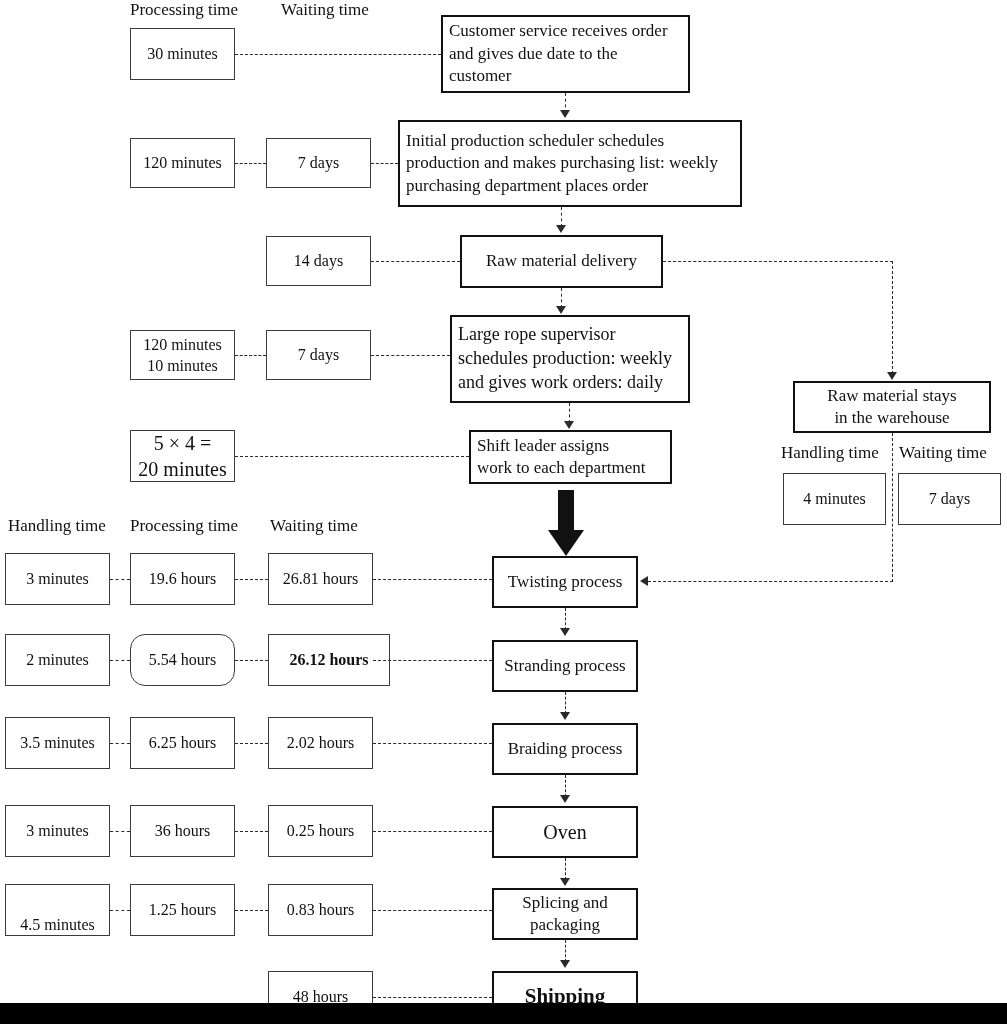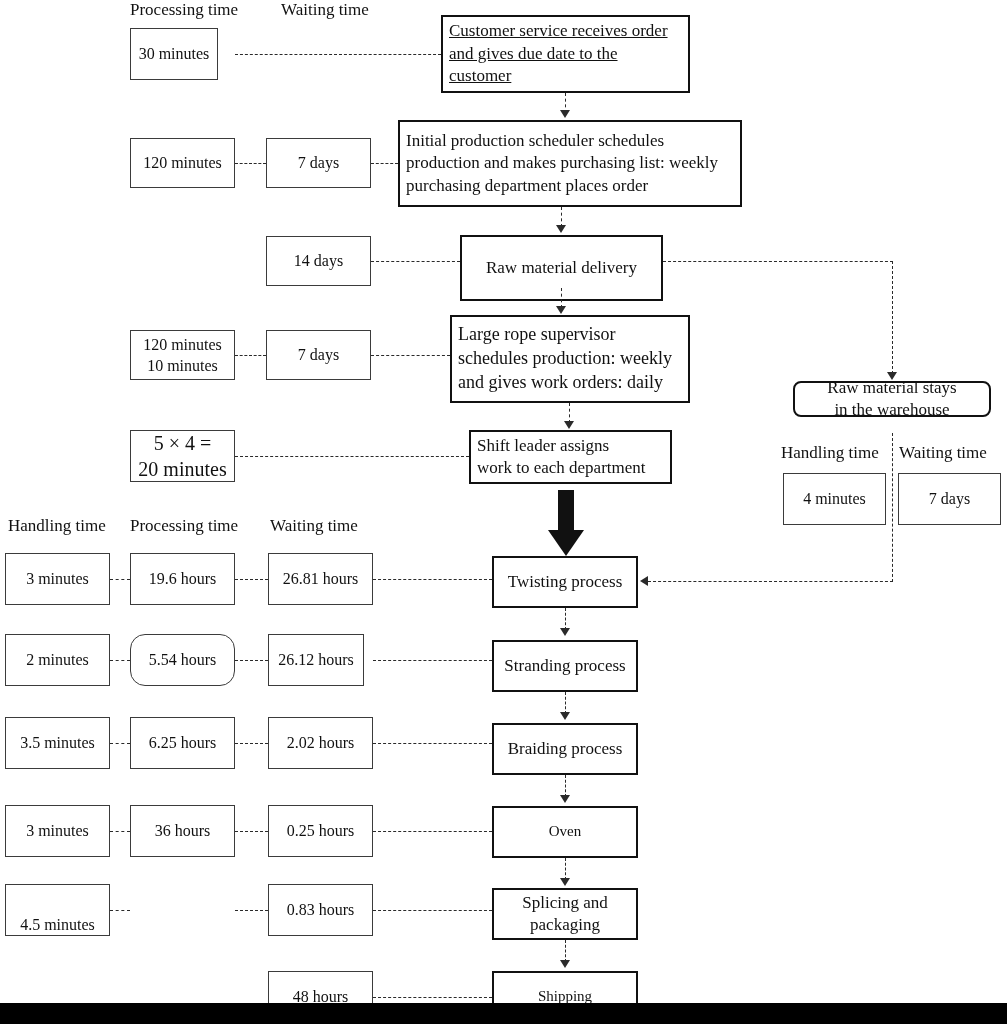--- a/index.html
+++ b/index.html
@@ -37,25 +37,25 @@
   .l2{white-space:pre-line;}
 </style>
 </head>
 <body>
 
 <div id="canvas">
 
   <div class="lbl" style="left:130px;top:0px;">Processing time</div>
   <div class="lbl" style="left:281px;top:0px;">Waiting time</div>
 
-  <div class="box thin" style="left:130px;top:28px;width:88px;height:52px;">
+  <div class="box thin" style="left:130px;top:28px;width:105px;height:52px;">
     <span class="txt l2">30 minutes</span>
   </div>
   <div class="dh" style="left:235px;top:54px;width:206px;"></div>
-  <div class="box thick" style="left:441px;top:15px;width:249px;height:78px;justify-content:flex-start;text-align:left;text-decoration:underline;">
+  <div class="box thick" style="left:441px;top:15px;width:249px;height:78px;justify-content:flex-start;text-align:left;">
     <span class="txt l2" style="font-size:17px;">Customer service receives order
 and gives due date to the
 customer</span>
   </div>
 
   <div class="dv" style="left:565px;top:93px;height:20px;"></div>
   <div class="arrowdown" style="left:560px;top:110px;"></div>
 
   <div class="box thin" style="left:130px;top:138px;width:105px;height:50px;">
     <span class="txt l2">120 minutes</span>
@@ -71,21 +71,21 @@
 purchasing department places order</span>
   </div>
 
   <div class="dv" style="left:561px;top:207px;height:20px;"></div>
   <div class="arrowdown" style="left:556px;top:225px;"></div>
 
   <div class="box thin" style="left:266px;top:236px;width:105px;height:50px;">
     <span class="txt l2">14 days</span>
   </div>
   <div class="dh" style="left:371px;top:261px;width:89px;"></div>
-  <div class="box thick" style="left:460px;top:235px;width:203px;height:66px;">
+  <div class="box thick" style="left:460px;top:235px;width:203px;height:53px;">
     <span class="txt" style="font-size:17px;">Raw material delivery</span>
   </div>
 
   <div class="dh" style="left:663px;top:261px;width:230px;"></div>
   <div class="dv" style="left:892px;top:261px;height:113px;"></div>
   <div class="arrowdown" style="left:887px;top:372px;"></div>
 
   <div class="dv" style="left:561px;top:288px;height:20px;"></div>
   <div class="arrowdown" style="left:556px;top:306px;"></div>
 
@@ -115,21 +115,21 @@
   <div class="box thick" style="left:469px;top:430px;width:203px;height:54px;justify-content:flex-start;text-align:left;">
     <span class="txt l2" style="font-size:17px;">Shift leader assigns
 work to each department</span>
   </div>
 
   <div class="blockarrow" style="left:548px;top:490px;width:36px;height:66px;">
     <div class="shaft"></div>
       <div class="head"></div>
   </div>
 
-  <div class="box thick" style="left:793px;top:381px;width:198px;height:36px;border-radius:8px;">
+  <div class="box thick" style="left:793px;top:381px;width:198px;height:52px;">
     <span class="txt l2" style="font-size:17px;">Raw material stays
 in the warehouse</span>
   </div>
   <div class="lbl" style="left:781px;top:443px;">Handling time</div>
   <div class="lbl" style="left:899px;top:443px;">Waiting time</div>
   <div class="box thin" style="left:783px;top:473px;width:103px;height:52px;">
     <span class="txt">4 minutes</span>
   </div>
   <div class="box thin" style="left:898px;top:473px;width:103px;height:52px;">
     <span class="txt">7 days</span>
@@ -162,21 +162,21 @@
   <div class="arrowdown" style="left:560px;top:628px;"></div>
 
   <div class="box thin" style="left:5px;top:634px;width:105px;height:52px;">
     <span class="txt">2 minutes</span>
     </div>
   <div class="dh" style="left:110px;top:660px;width:20px;"></div>
   <div class="box thin" style="left:130px;top:634px;width:105px;height:52px;border-radius:15px;">
     <span class="txt">5.54 hours</span>
     </div>
   <div class="dh" style="left:235px;top:660px;width:33px;"></div>
-  <div class="box thin" style="left:268px;top:634px;width:96px;height:52px;">
+  <div class="box thin" style="left:268px;top:634px;width:122px;height:52px;font-weight:bold;">
     <span class="txt">26.12 hours</span>
     </div>
   <div class="dh" style="left:373px;top:660px;width:119px;"></div>
   <div class="box thick" style="left:492px;top:640px;width:146px;height:52px;justify-content:center;">
     <span class="txt" style="font-size:17px;">Stranding process</span>
     </div>
   <div class="dv" style="left:565px;top:692px;height:22px;"></div>
   <div class="arrowdown" style="left:560px;top:712px;"></div>
 
   <div class="box thin" style="left:5px;top:717px;width:105px;height:52px;">
@@ -203,44 +203,47 @@
   <div class="dh" style="left:110px;top:831px;width:20px;"></div>
   <div class="box thin" style="left:130px;top:805px;width:105px;height:52px;">
     <span class="txt">36 hours</span>
     </div>
   <div class="dh" style="left:235px;top:831px;width:33px;"></div>
   <div class="box thin" style="left:268px;top:805px;width:105px;height:52px;">
     <span class="txt">0.25 hours</span>
     </div>
   <div class="dh" style="left:373px;top:831px;width:119px;"></div>
   <div class="box thick" style="left:492px;top:806px;width:146px;height:52px;">
-    <span class="txt" style="font-size:15px;">Oven</span>
+    <span class="txt" style="font-size:20px;">Oven</span>
     </div>
   <div class="dv" style="left:565px;top:858px;height:22px;"></div>
   <div class="arrowdown" style="left:560px;top:878px;"></div>
 
   <div class="box thin" style="left:5px;top:884px;width:105px;height:52px;align-items:flex-end;">
     <span class="txt">4.5 minutes</span>
     </div>
   <div class="dh" style="left:110px;top:910px;width:20px;"></div>
+  <div class="box thin" style="left:130px;top:884px;width:105px;height:52px;">
+    <span class="txt">1.25 hours</span>
+    </div>
   <div class="dh" style="left:235px;top:910px;width:33px;"></div>
   <div class="box thin" style="left:268px;top:884px;width:105px;height:52px;">
     <span class="txt">0.83 hours</span>
     </div>
   <div class="dh" style="left:373px;top:910px;width:119px;"></div>
   <div class="box thick" style="left:492px;top:888px;width:146px;height:52px;">
     <span class="txt l2" style="font-size:17px;">Splicing and
 packaging</span>
     </div>
   <div class="dv" style="left:565px;top:940px;height:22px;"></div>
   <div class="arrowdown" style="left:560px;top:960px;"></div>
 
   <div class="box thin" style="left:268px;top:971px;width:105px;height:52px;">
     <span class="txt">48 hours</span>
     </div>
   <div class="dh" style="left:373px;top:997px;width:119px;"></div>
   <div class="box thick" style="left:492px;top:971px;width:146px;height:52px;">
-    <span class="txt" style="font-size:15px;">Shipping</span>
+    <span class="txt" style="font-size:21px;font-weight:bold;">Shipping</span>
     </div>
 
   <div class="bottombar"></div>
 
 </div>
 
 </body></html>

